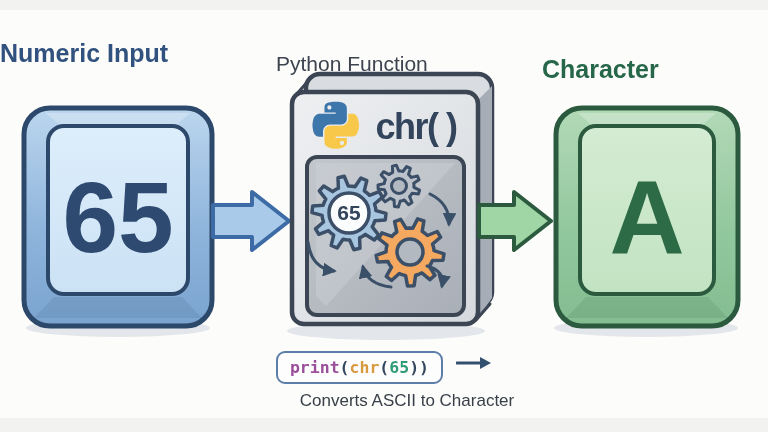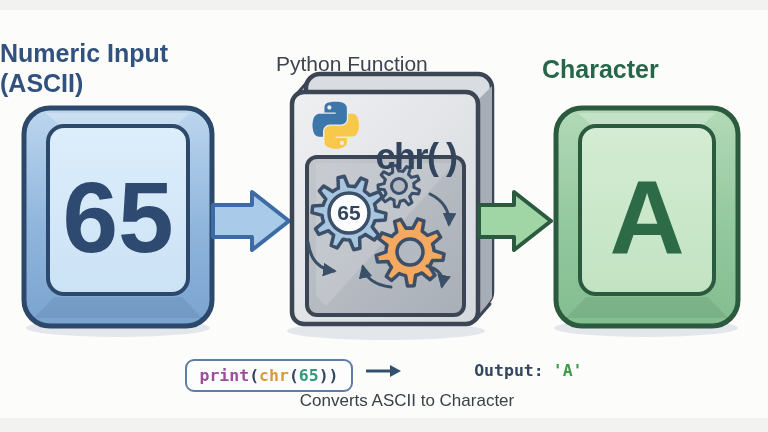--- a/index.html
+++ b/index.html
@@ -18,21 +18,21 @@
   .title-left{left:0;width:248px;top:38px;font-size:25px;line-height:30px;color:#31517e;}
   .title-mid{left:276px;width:220px;top:52px;font-size:21px;line-height:24px;color:#3d4450;font-weight:normal;}
   .title-right{left:542px;width:212px;top:38px;font-size:25px;line-height:30px;color:#276749;margin-top:16px;}
 
   .key-label{position:absolute;display:flex;align-items:center;justify-content:center;font-weight:bold;}
   .key-label-left{left:24px;top:108px;width:188px;height:218px;padding-bottom:20px;font-size:100px;color:#2e4a70;}
   .key-label-right{left:556px;top:108px;width:182px;height:218px;padding-bottom:20px;font-size:104px;color:#2c6b46;}
 
   .chr-label{position:absolute;left:358px;top:106px;width:116px;height:42px;
     display:flex;align-items:center;justify-content:center;
-    font-size:36px;font-weight:bold;letter-spacing:-1.5px;color:#32455c;margin-top:30px;}
+    font-size:36px;font-weight:bold;letter-spacing:-1.5px;color:#32455c;}
 
   .gear-value{position:absolute;left:321px;top:186px;width:56px;height:54px;
     display:flex;align-items:center;justify-content:center;
     font-size:21px;font-weight:bold;color:#32455c;}
 
   .code-row{position:absolute;left:0;top:342px;width:768px;
     display:flex;align-items:center;justify-content:center;gap:13px;
     font-family:"DejaVu Sans Mono",monospace;font-size:16.5px;font-weight:bold;}
   .code-box{border:2.5px solid #5d7ea9;border-radius:9px;background:#fdfdfe;
     padding:5px 12px;white-space:nowrap;color:#33475e;margin-top:9px;}
@@ -139,21 +139,20 @@
     <g>
       <rect x="556" y="108" width="182" height="218" rx="26" fill="url(#gKeyGreen)" stroke="#2b5a3e" stroke-width="5"></rect>
       <path d="M578,113 L716,113 L698,129 L596,129 Z" fill="#ffffff" opacity="0.25"></path>
       <path d="M566,318 L728,318 L708,297 L586,297 Z" fill="#1c4029" opacity="0.10"></path>
       <rect x="580" y="126" width="134" height="168" rx="16" fill="url(#gKeyGreenFace)" stroke="#2b5a3e" stroke-width="4"></rect>
     </g>
   </svg>
 
   <div class="title title-left">
     <span class="line">Numeric Input</span>
-    <span class="line">(ASCII)</span>
   </div>
 
   <div class="title title-mid">Python Function</div>
 
   <div class="title title-right">
     <span class="line">Character</span>
   </div>
 
   <div class="key-label key-label-left">65</div>
 
@@ -162,19 +161,16 @@
   <div class="gear-value">65</div>
 
   <div class="key-label key-label-right">A</div>
 
   <div class="code-row">
     <div class="code-box"><span class="tok-purple">print</span><span class="tok-slate">(</span><span class="tok-orange">chr</span><span class="tok-slate">(</span><span class="tok-teal">65</span><span class="tok-slate">))</span></div>
     <svg width="36" height="16" viewBox="0 0 36 16">
       <line x1="1" y1="8" x2="25" y2="8" stroke="#33506e" stroke-width="3" stroke-linecap="round"></line>
       <path d="M24,2 L35,8 L24,14 z" fill="#33506e"></path>
     </svg>
-    <div class="output-text">
-      <span>Output:</span><span class="output-value">'A'</span>
-    </div>
   </div>
 
   <div class="caption">Converts ASCII to Character</div>
 </div>
 
 </body></html>

